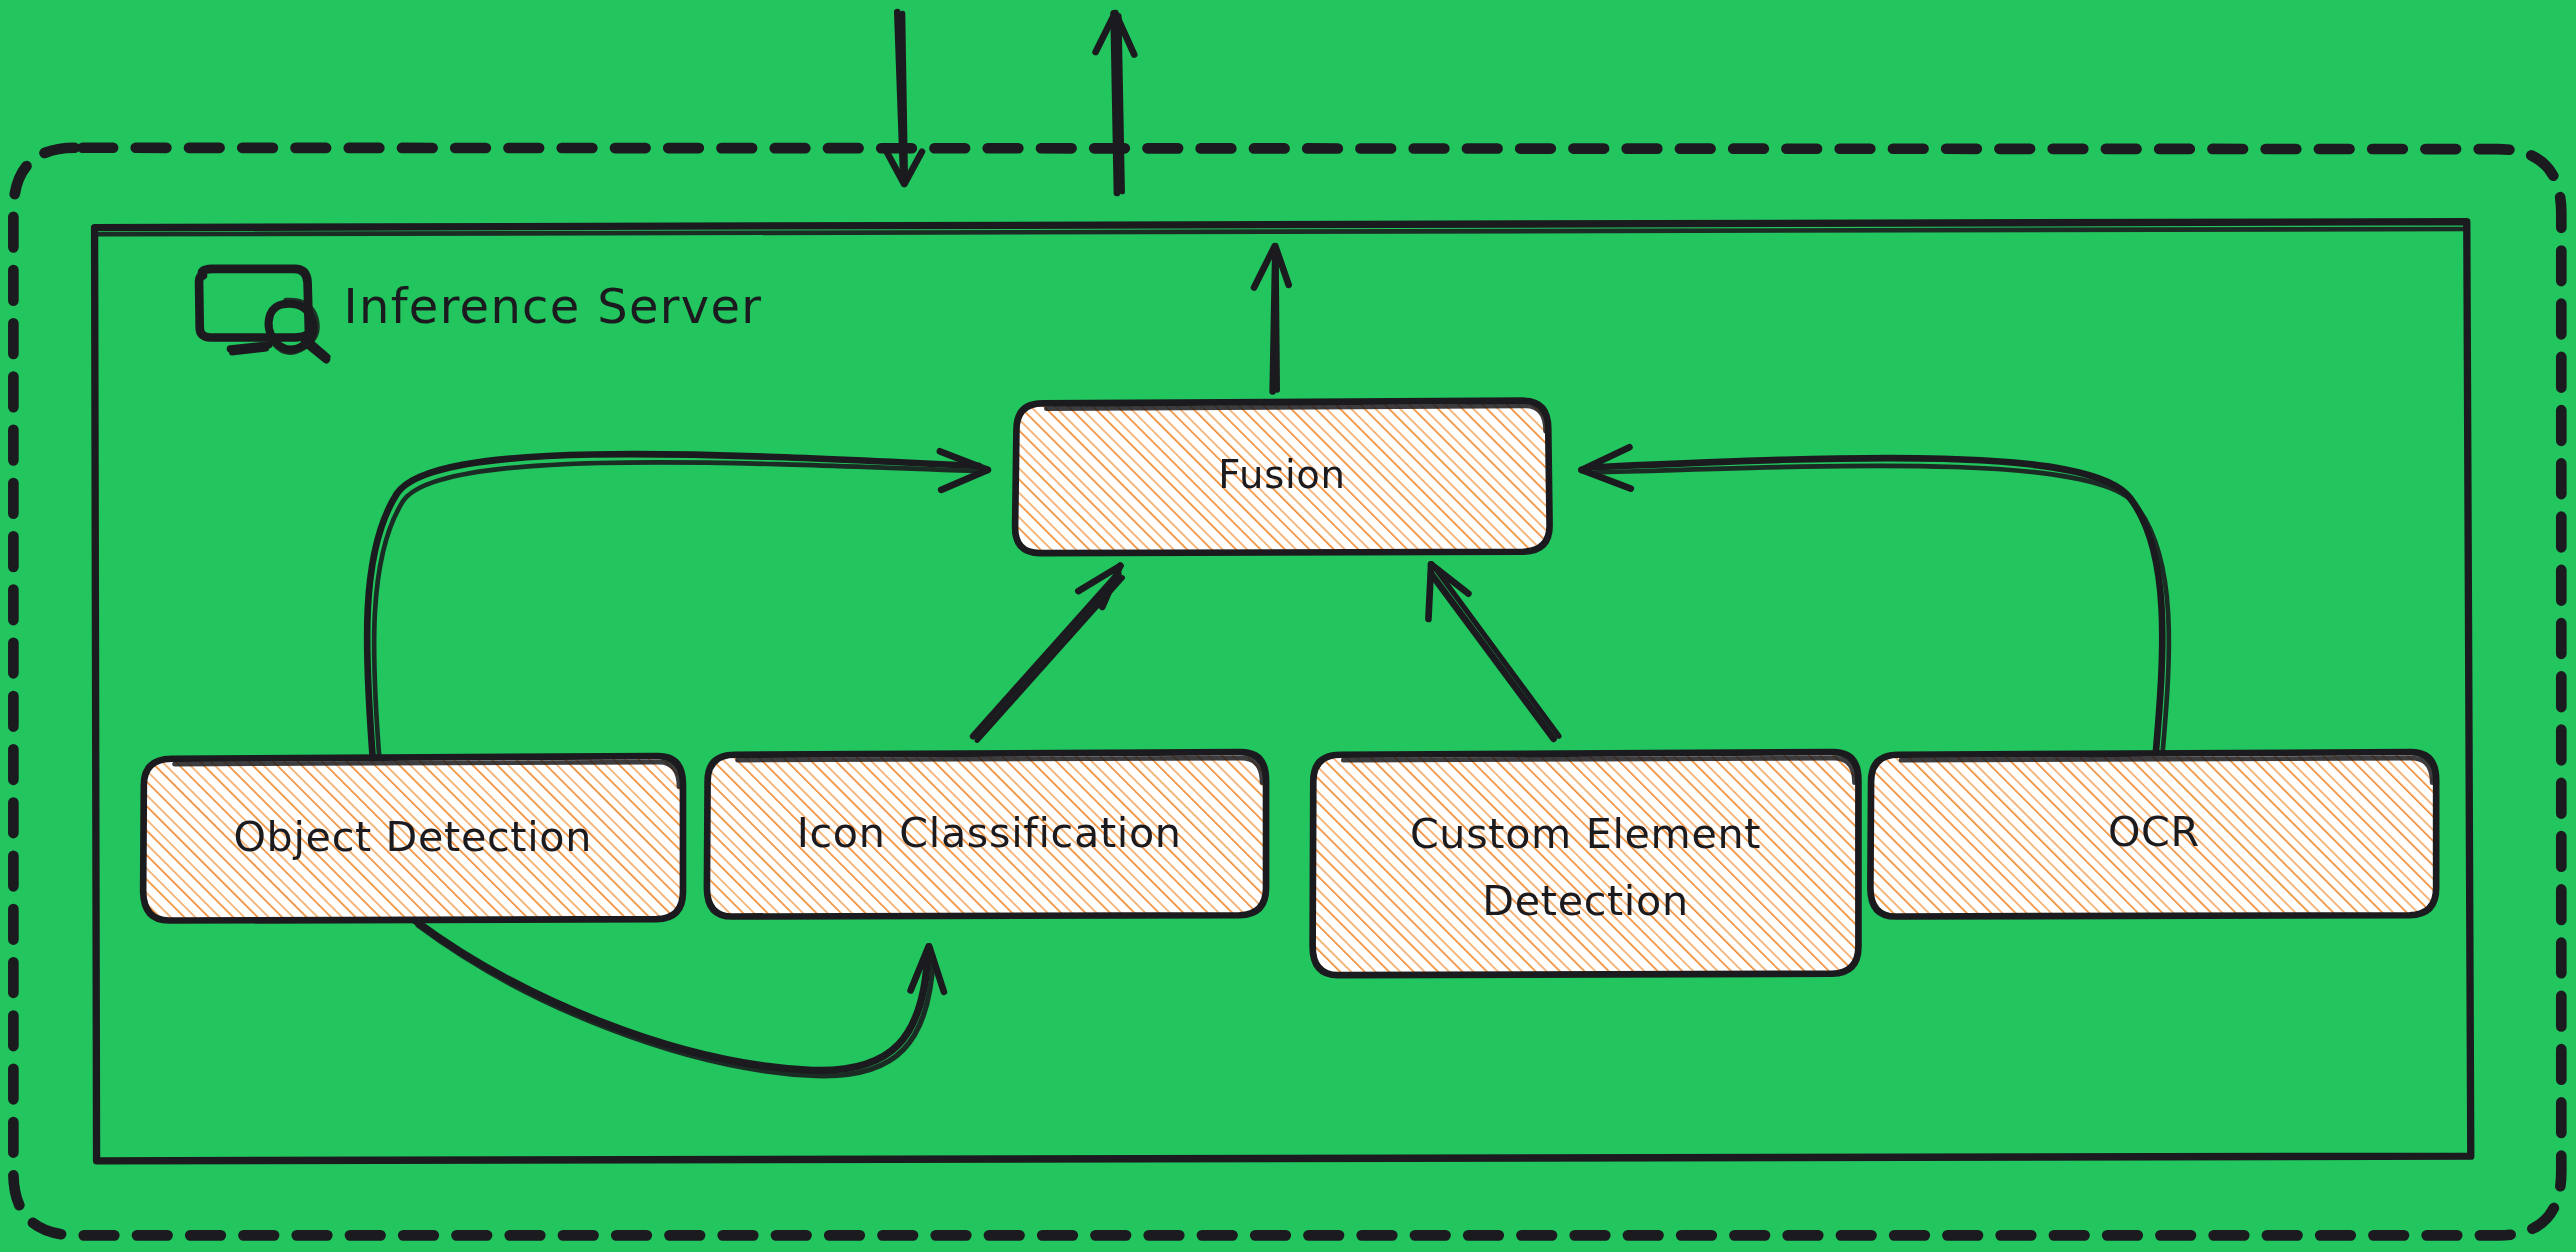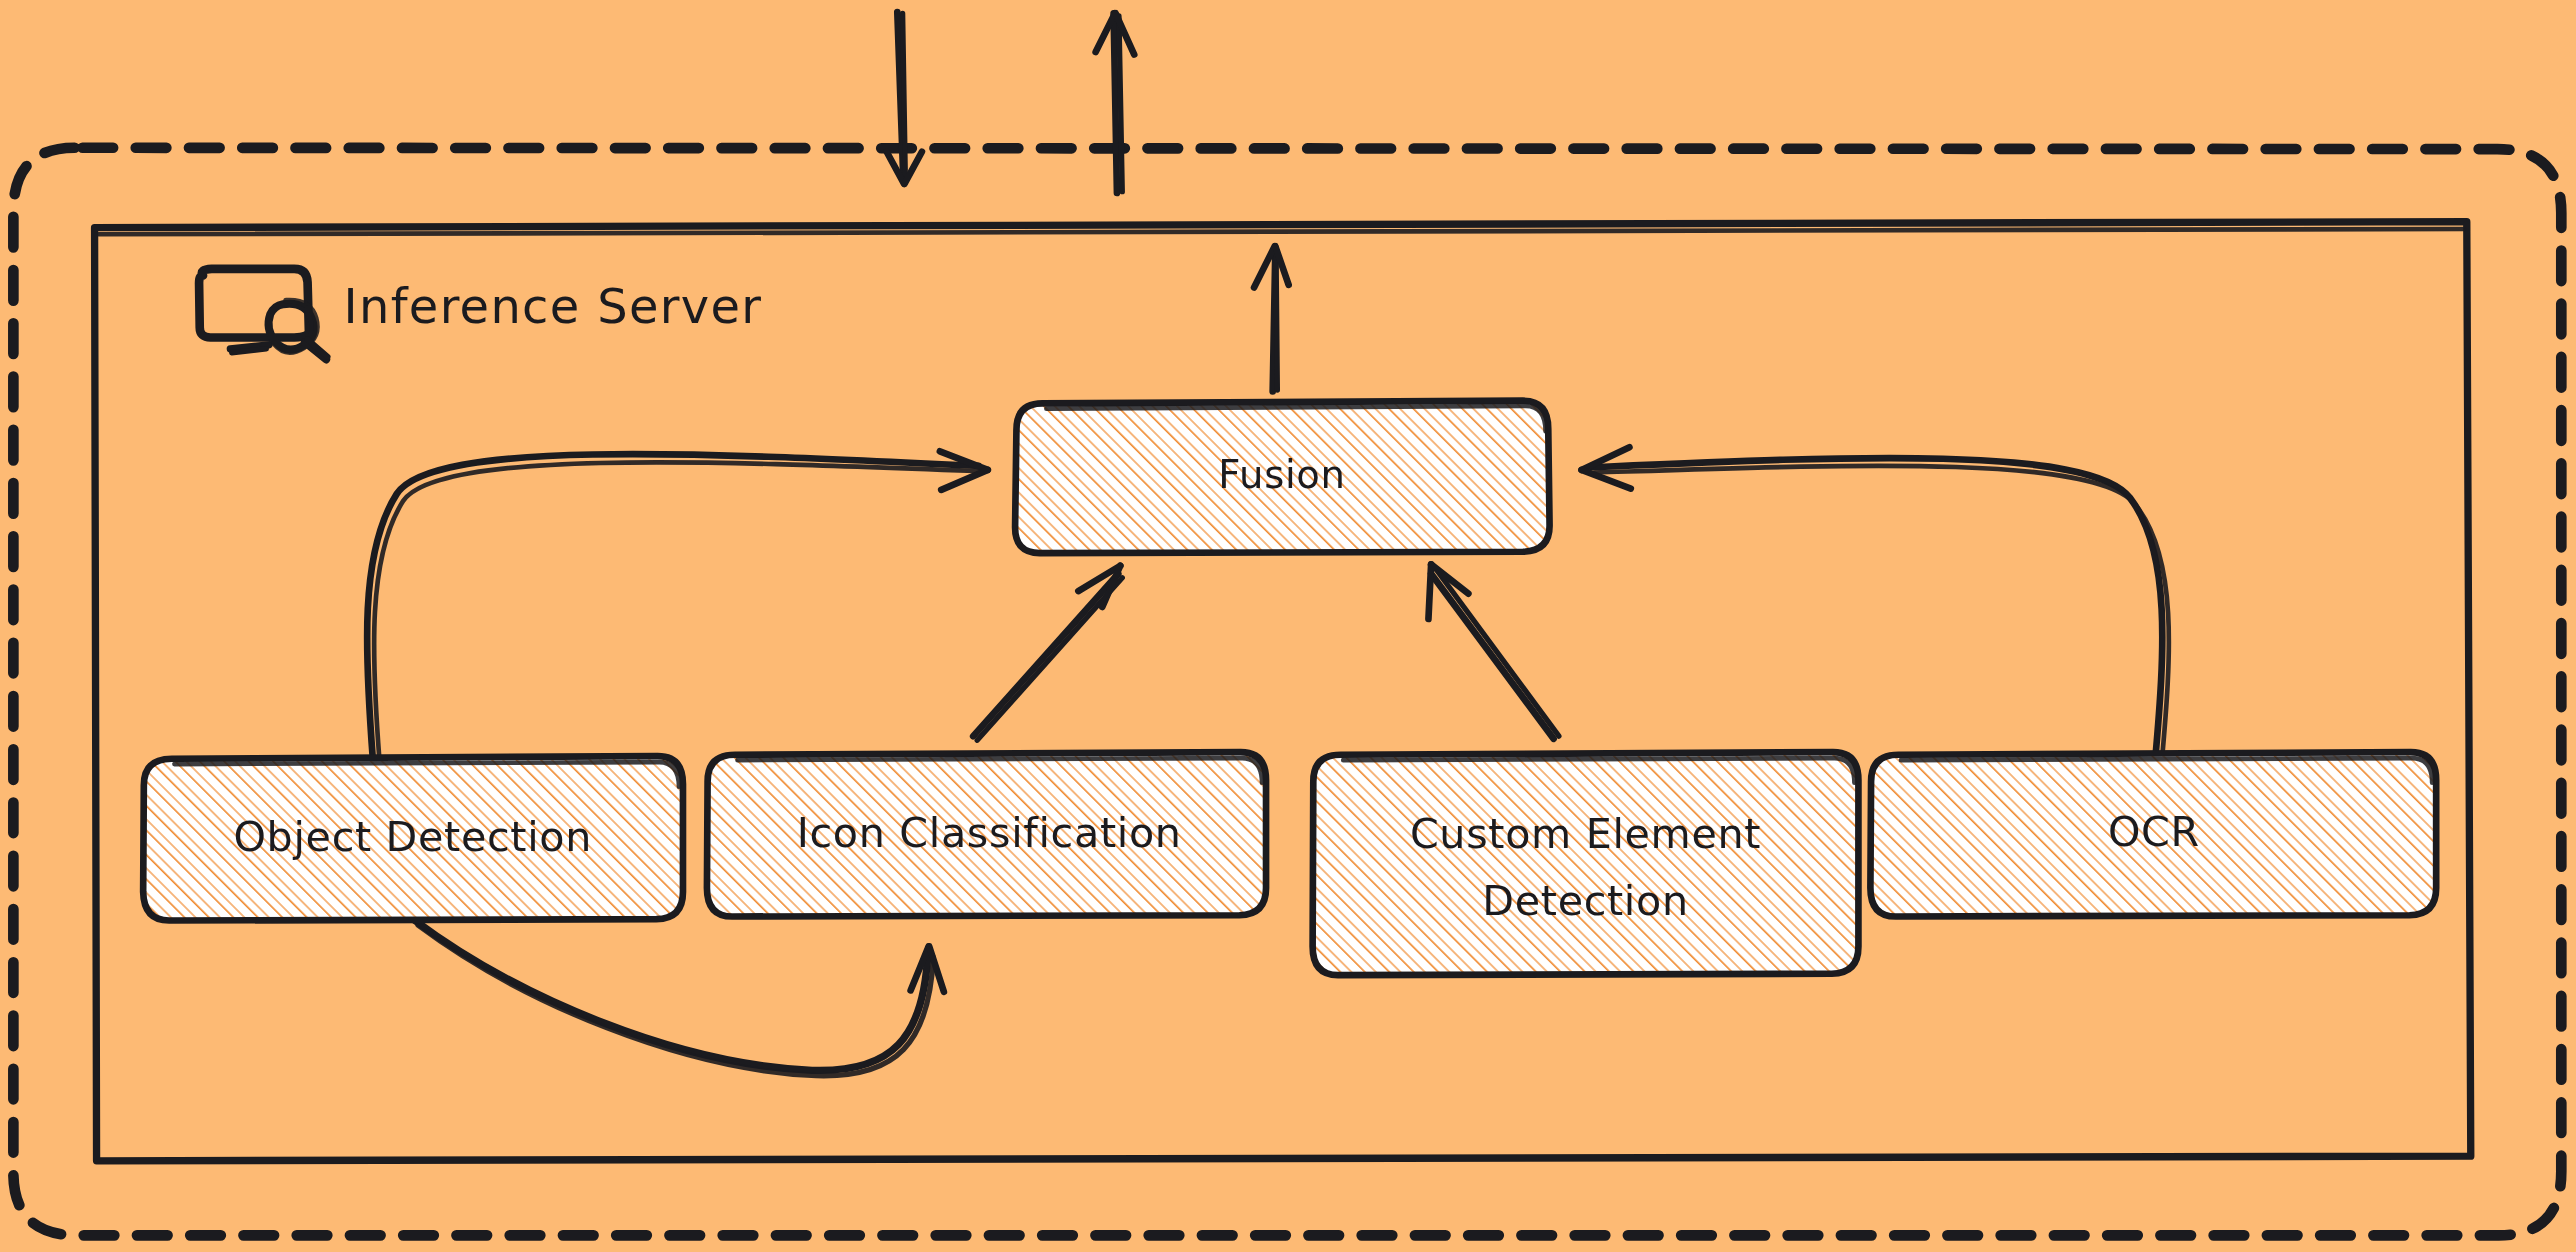--- a/index.html
+++ b/index.html
@@ -8,21 +8,21 @@
     padding: 0;
     background: #ffffff;
   }
   body {
     font-family: "Liberation Sans", sans-serif;
   }
   #canvas-wrap {
     position: relative;
     width: 2576px;
     height: 1252px;
-    background: #fdba74;
+    background: #22c55e;
     overflow: hidden;
   }
   #diagram-svg {
     position: absolute;
     left: 0;
     top: 0;
     width: 2576px;
     height: 1252px;
   }
   .node-label {

